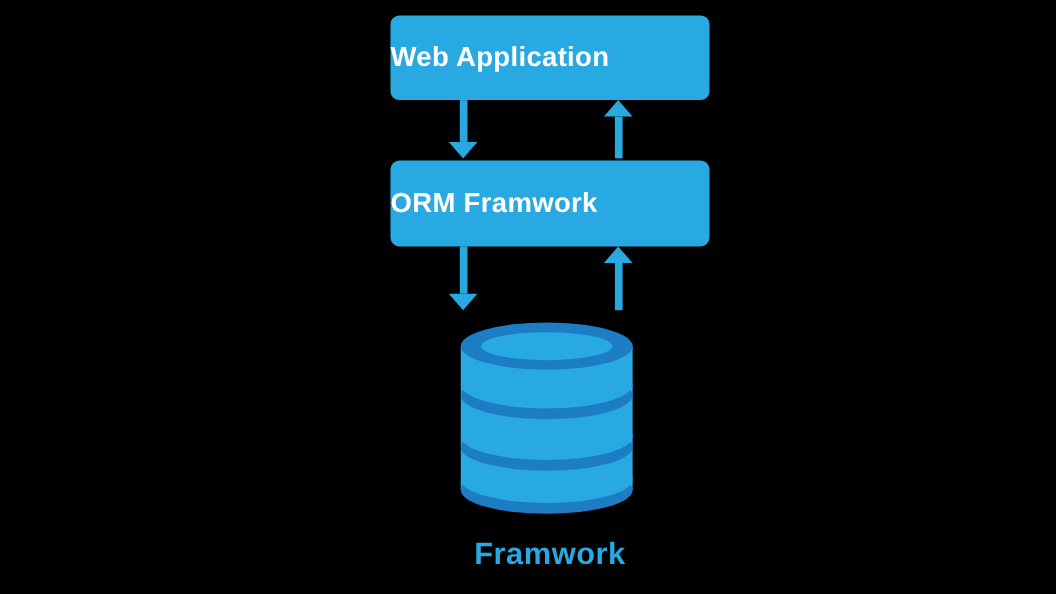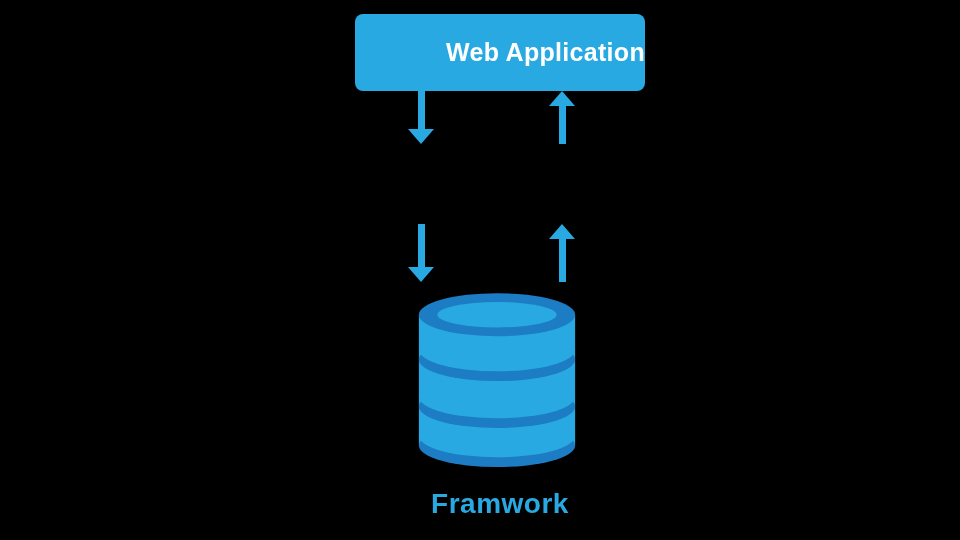--- a/index.html
+++ b/index.html
@@ -13,21 +13,21 @@
     position:relative;
     width:960px;height:540px;
     background:var(--bg);
     overflow:hidden;
     font-family:"Liberation Sans", sans-serif;
   }
   .box{
     position:absolute;
     background:var(--accent);
     border-radius:8px;
-    display:flex;align-items:center;justify-content:flex-end;
+    display:flex;align-items:center;justify-content:flex-start;
     color:var(--box-text);
     font-weight:bold;
     font-size:25px;
     letter-spacing:0.3px;
   }
   .box.web-app{left:355px;top:14px;width:290px;height:77px;}
   .box.orm{left:355px;top:146px;width:290px;height:78px;}
   .arrow{
     position:absolute;
     width:26px;
@@ -79,20 +79,23 @@
   <div class="arrow a1">
     <div class="stem"></div>
     <div class="head-down"></div>
   </div>
 
   <div class="arrow a2">
     <div class="head-up"></div>
     <div class="stem"></div>
   </div>
 
+  <div class="box orm">
+    <span>ORM Framwork</span>
+  </div>
 
   <div class="arrow a3">
     <div class="stem"></div>
     <div class="head-down"></div>
   </div>
 
   <div class="arrow a4">
     <div class="head-up"></div>
     <div class="stem"></div>
   </div>

